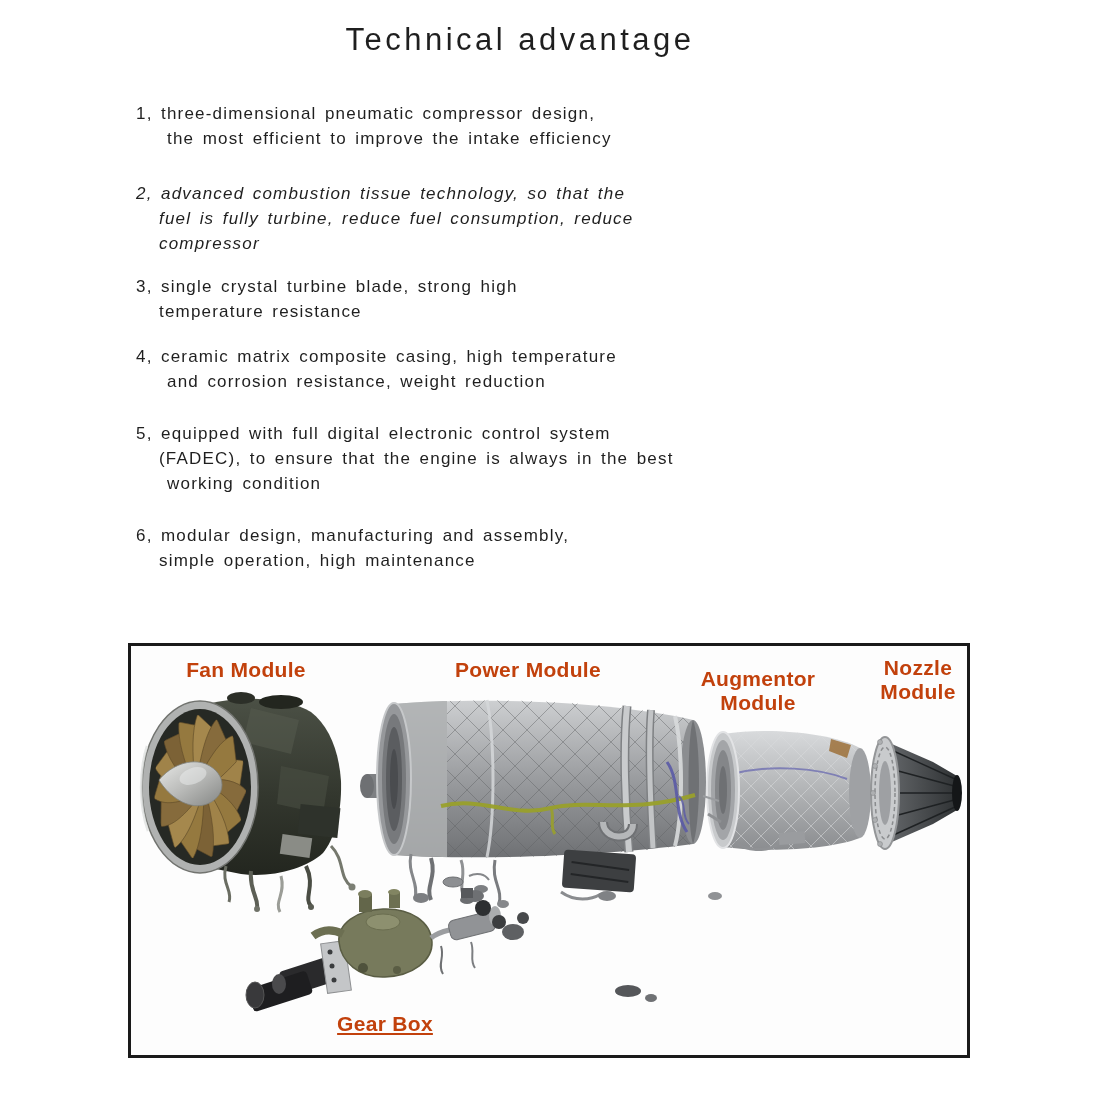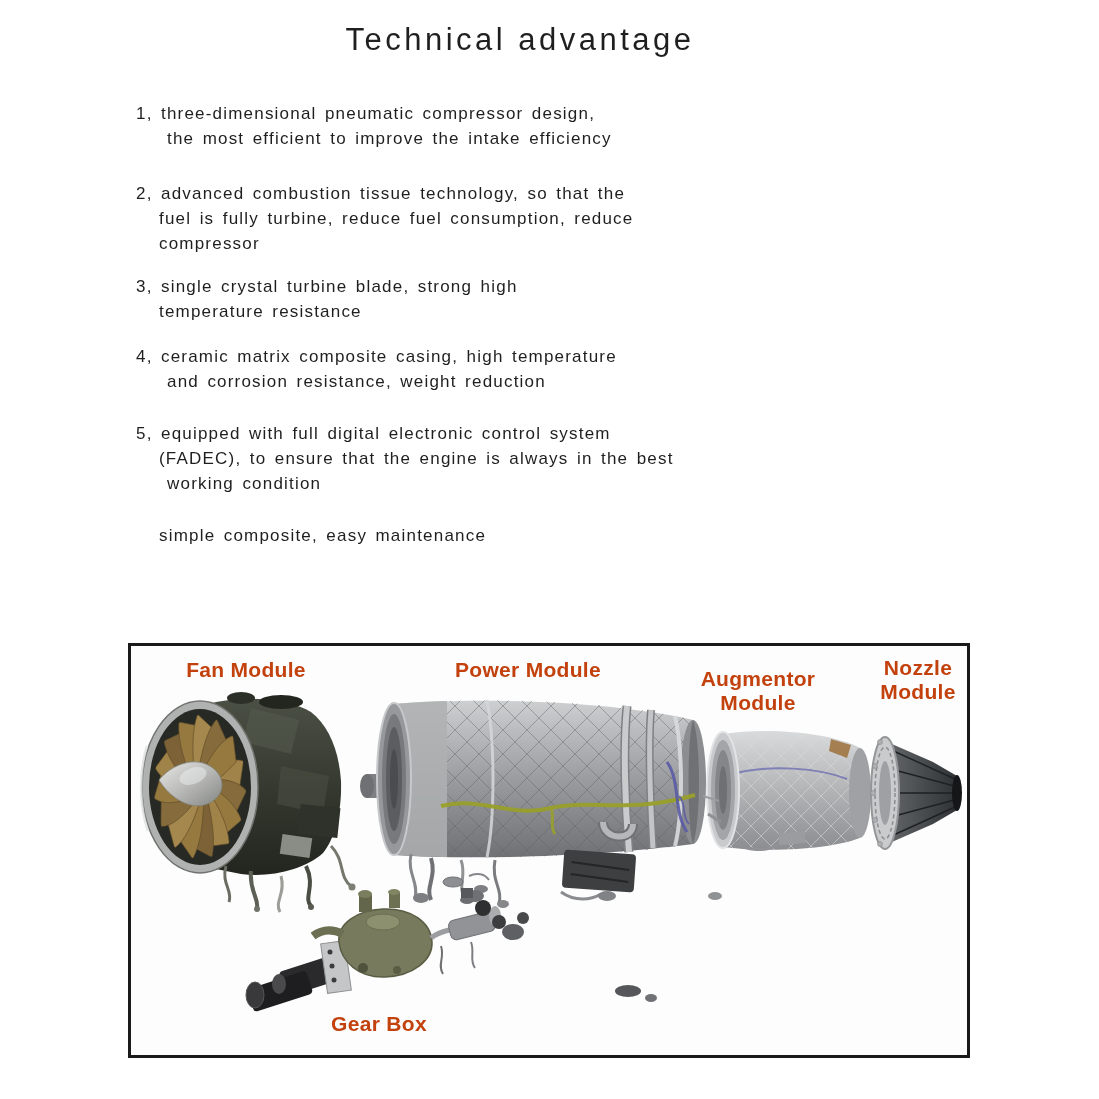--- a/index.html
+++ b/index.html
@@ -10,39 +10,39 @@
   .title{
     position:absolute;top:22px;left:0;width:1040px;text-align:center;
     font-size:31px;font-weight:400;letter-spacing:3.5px;
   }
   .advantages{
     position:absolute;left:136px;top:101px;width:950px;
     font-size:17px;letter-spacing:1.2px;word-spacing:2.5px;line-height:25px;
   }
   .item{margin-bottom:27px;}
   .item.g1{margin-bottom:30px;}
-  .item.g2{margin-bottom:18px;}
+  .item.g2{margin-bottom:18px;font-style:italic;}
   .item.g3{margin-bottom:20px;}
   .line{white-space:nowrap;}
   .ind-a{margin-left:23px;}
   .ind-b{margin-left:31px;}
   .diagram{
     position:absolute;left:128px;top:643px;width:842px;height:415px;
     border:3px solid var(--border,#1a1a1a);box-sizing:border-box;background:#fdfdfd;
   }
   .engine{position:absolute;left:0;top:0;}
   .dlabel{
     position:absolute;font-weight:bold;font-size:21px;line-height:24px;
     text-align:center;color:#c2410c;letter-spacing:0.3px;z-index:2;
   }
   #lbl-fan{left:42px;top:12px;width:146px;}
   #lbl-power{left:310px;top:12px;width:174px;}
   #lbl-aug{left:552px;top:10px;width:150px;margin-top:11px;}
   #lbl-noz{left:736px;top:10px;width:102px;}
-  #lbl-gear{left:176px;top:366px;width:144px;}
+  #lbl-gear{left:182px;top:366px;width:144px;text-decoration:underline;}
 </style>
 </head>
 <body>
 
 <div class="page">
 
   <div class="title">Technical advantage</div>
 
   <div class="advantages">
     <div class="item g1">
@@ -61,21 +61,22 @@
     <div class="item">
       <div class="line">4, ceramic matrix composite casing, high temperature</div>
       <div class="line ind-b">and corrosion resistance, weight reduction</div>
     </div>
     <div class="item">
       <div class="line">5, equipped with full digital electronic control system</div>
       <div class="line ind-a">(FADEC), to ensure that the engine is always in the best</div>
       <div class="line ind-b">working condition</div>
     </div>
     <div class="item">
-      <div class="line ind-a">simple composite, easy maintenance</div>
+      <div class="line">6, modular design, manufacturing and assembly,</div>
+      <div class="line ind-a">simple operation, high maintenance</div>
     </div>
   </div>
 
   <div class="diagram">
 
     <div class="dlabel" id="lbl-fan">Fan Module</div>
     <div class="dlabel" id="lbl-power">Power Module</div>
     <div class="dlabel" id="lbl-aug">
       <div>Augmentor</div>
       <div>Module</div>

